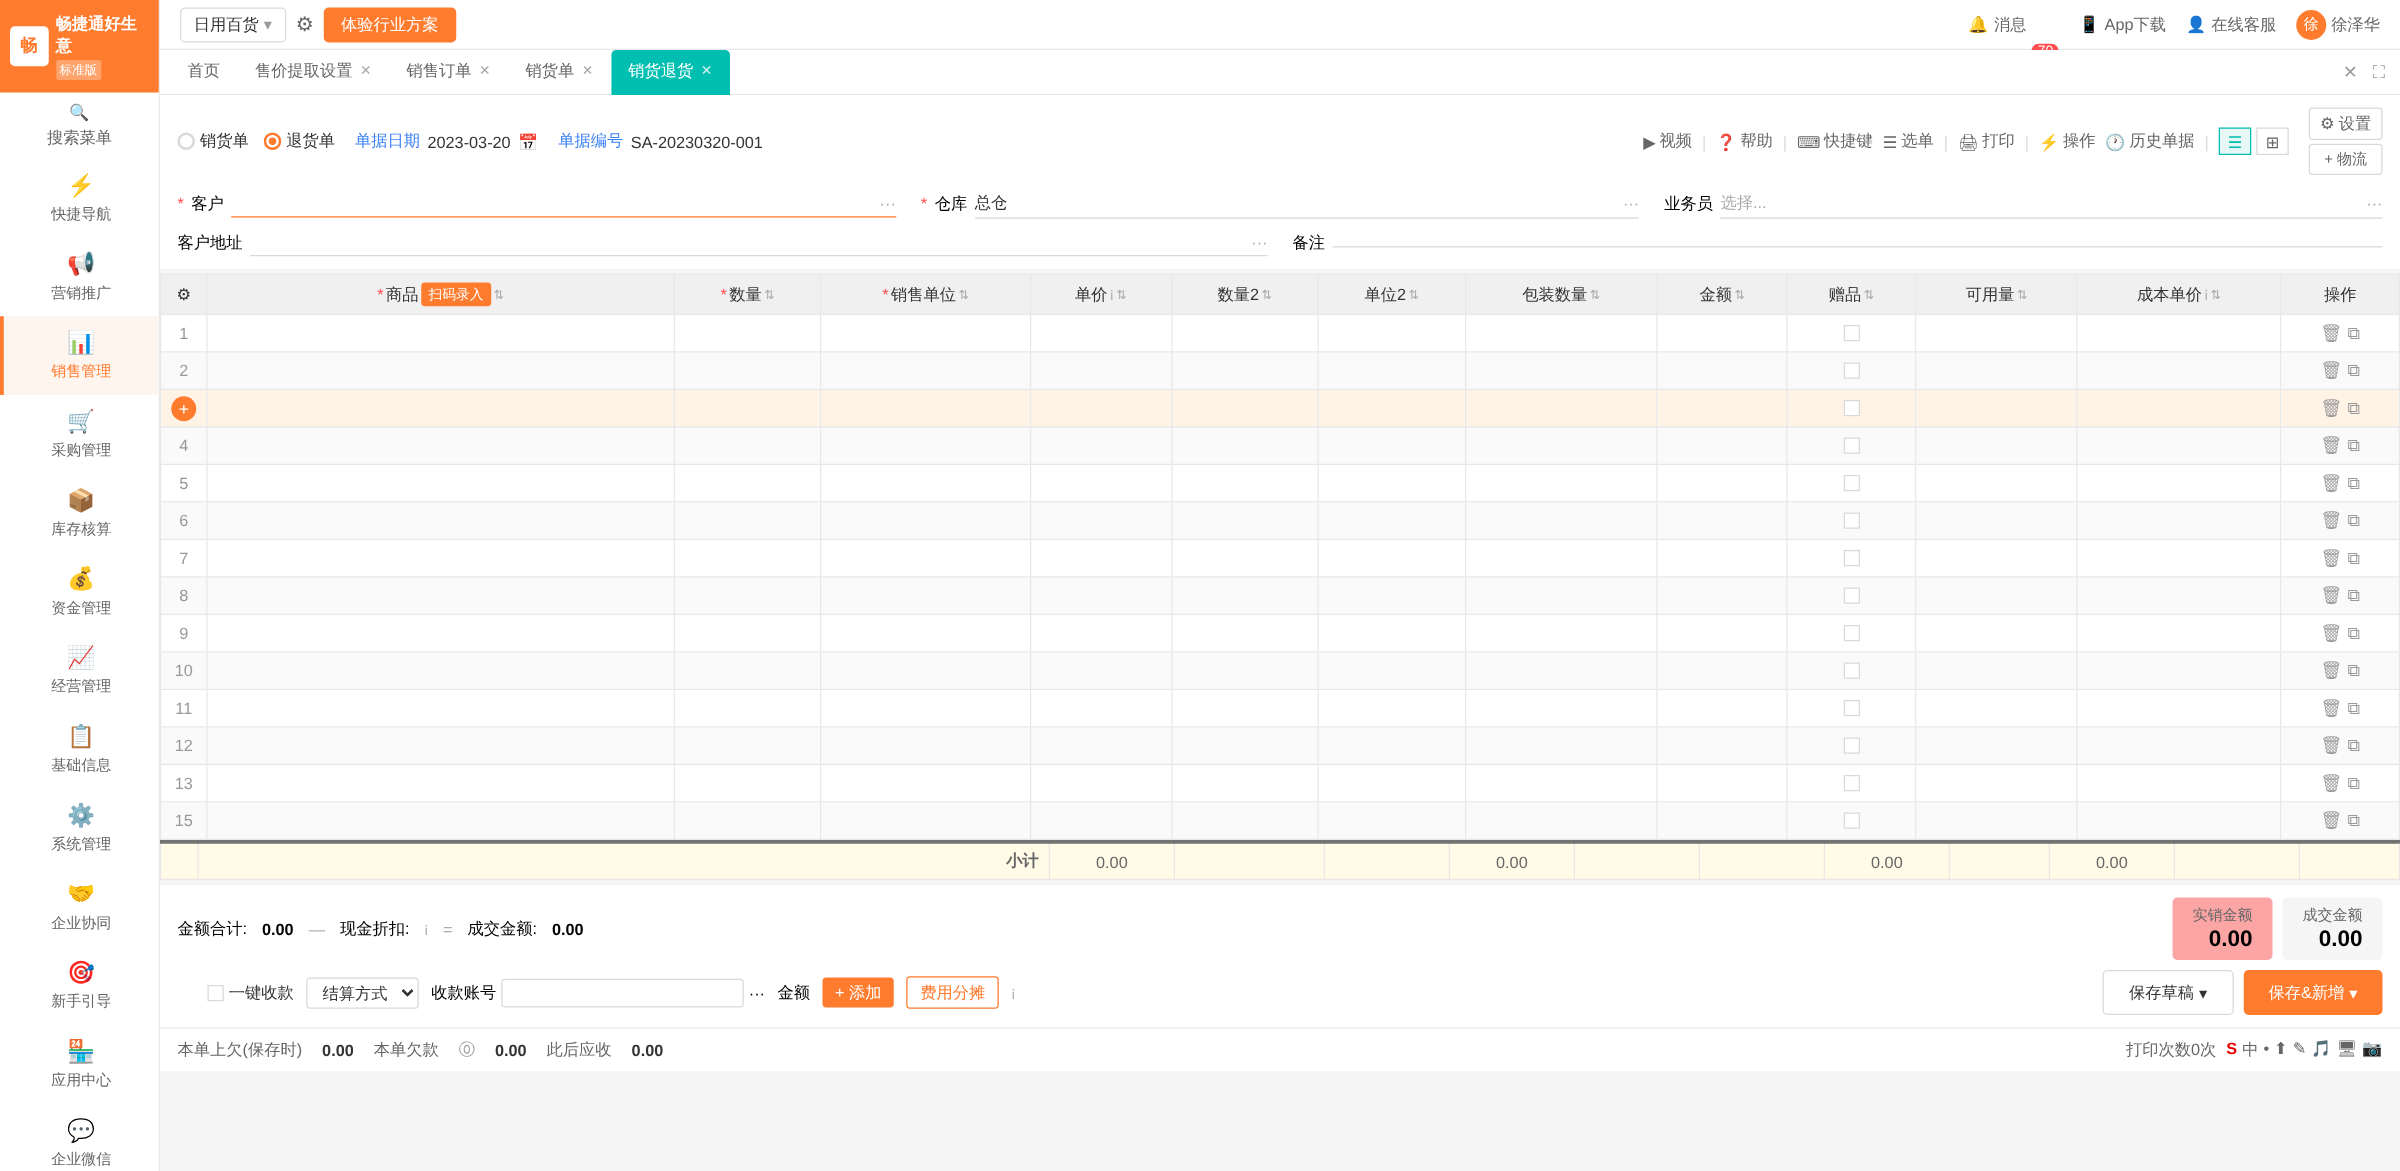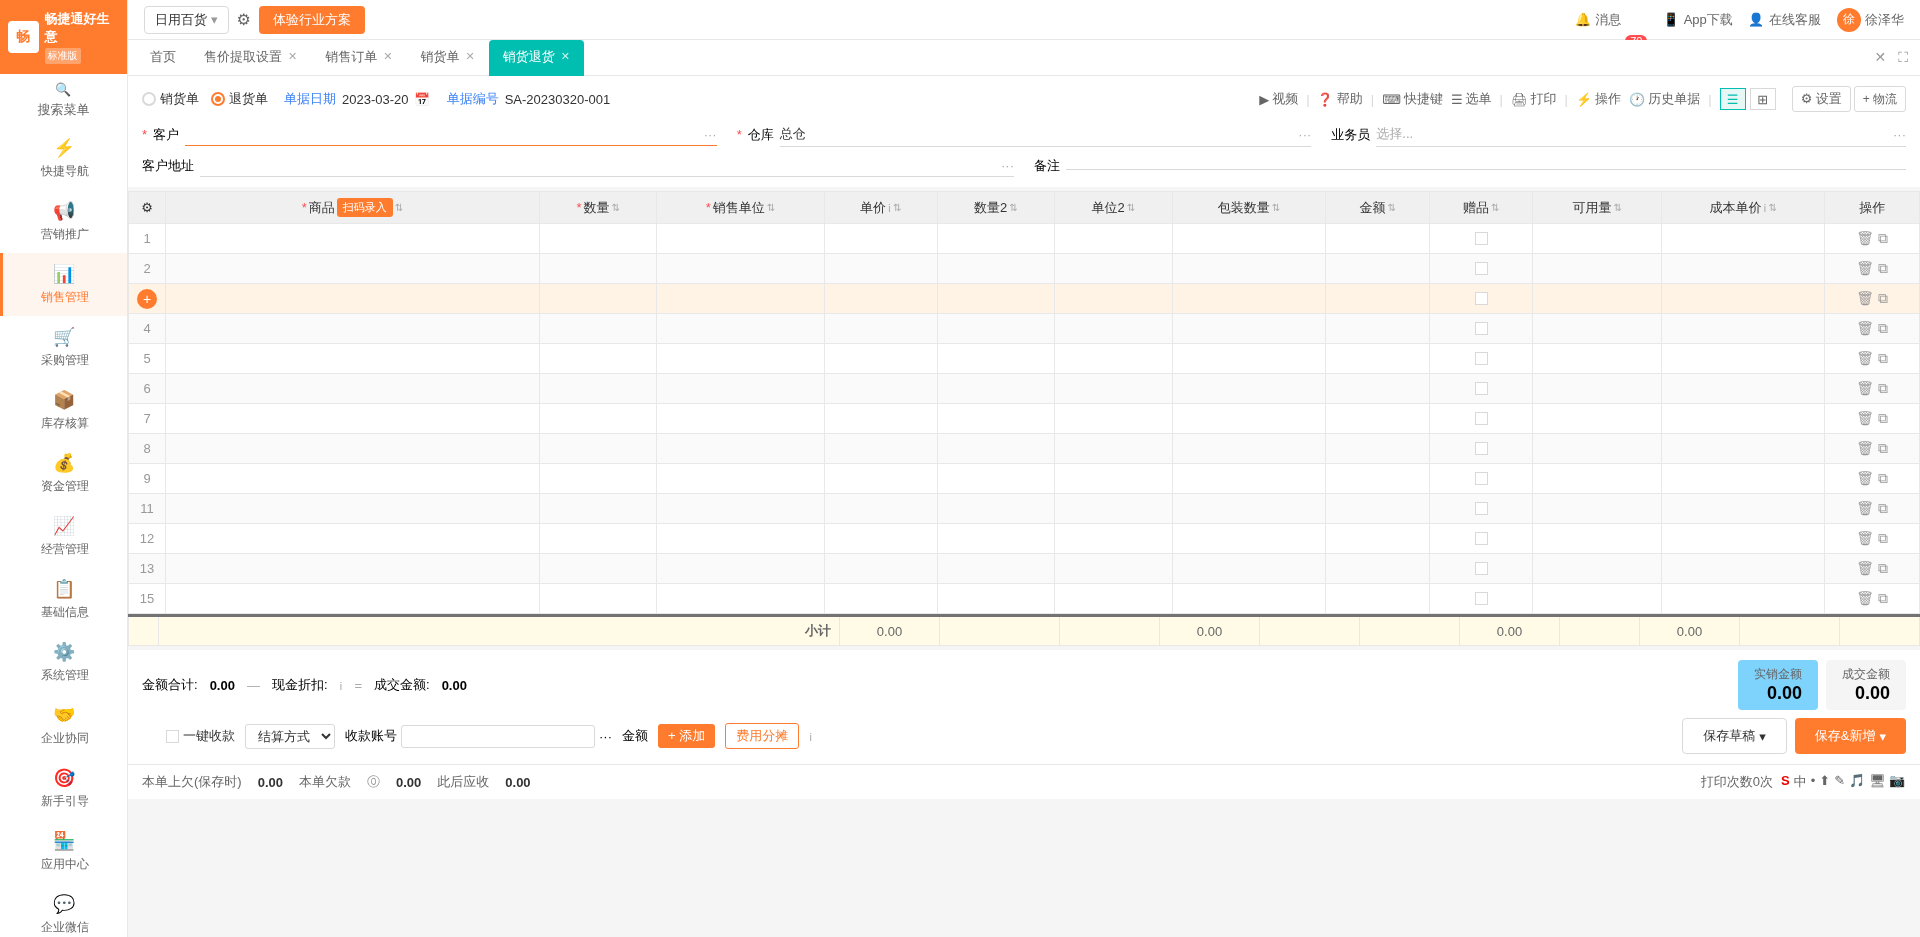--- a/index.html
+++ b/index.html
@@ -285,21 +285,21 @@
           </div>
           <div class="toolbar-item">
             <span>🕐</span>
             <span>历史单据</span>
           </div>
           <span class="toolbar-divider">|</span>
           <div class="toolbar-btn-group">
             <div class="view-btn active">☰</div>
             <div class="view-btn">⊞</div>
           </div>
-          <div style="display:flex; flex-direction:row; gap:3px; margin-left:8px;">
+          <div style="display:flex; flex-direction:column; gap:3px; margin-left:8px;">
             <button class="action-btn-small">
               <span>⚙</span>
               <span>设置</span>
             </button>
             <button class="action-btn-small">+ 物流</button>
           </div>
         </div>
       </div>
 
       <div style="display:flex; gap:20px; margin-bottom:8px;">
@@ -614,20 +614,44 @@
               <td></td>
               <td>
                 <div class="action-icons">
                   <span class="ic">🗑</span>
                   <span class="ic">⧉</span>
                 </div>
               </td>
             </tr>
             <tr>
               <td class="row-num">9</td>
+              <td style="min-width: 160px;"></td>
+              <td></td>
+              <td></td>
+              <td></td>
+              <td></td>
+              <td></td>
+              <td></td>
+              <td></td>
+              <td>
+                <div class="checkbox-cell">
+                  <div class="cb"></div>
+                </div>
+              </td>
+              <td></td>
+              <td></td>
+              <td>
+                <div class="action-icons">
+                  <span class="ic">🗑</span>
+                  <span class="ic">⧉</span>
+                </div>
+              </td>
+            </tr>
+            <tr>
+              <td class="row-num">10</td>
               <td style="min-width: 160px;"></td>
               <td></td>
               <td></td>
               <td></td>
               <td></td>
               <td></td>
               <td></td>
               <td></td>
               <td>
                 <div class="checkbox-cell">
@@ -768,21 +792,21 @@
         <span>金额合计:</span>
         <span style="font-weight:bold;">0.00</span>
         <span style="color:#aaa;">—</span>
         <span>现金折扣:</span>
         <span class="info-icon">ℹ</span>
         <span style="color:#aaa;">=</span>
         <span>成交金额:</span>
         <span style="font-weight:bold;">0.00</span>
 
         <div style="margin-left:auto; display:flex; align-items:center; gap:8px;">
-          <div style="background:#7dd3fc; padding:6px 16px; border-radius:4px; display:flex; flex-direction:column; align-items:flex-end;">
+          <div style="background:#fca5a5; padding:6px 16px; border-radius:4px; display:flex; flex-direction:column; align-items:flex-end;">
             <span style="font-size:12px;color:#666;">实销金额</span>
             <span style="font-size:18px; font-weight:bold;">0.00</span>
           </div>
           <div style="background:#f5f5f5; padding:6px 16px; border-radius:4px; display:flex; flex-direction:column; align-items:flex-end;">
             <span style="font-size:12px;color:#666;">成交金额</span>
             <span style="font-size:18px; font-weight:bold;">0.00</span>
           </div>
         </div>
       </div>
 

